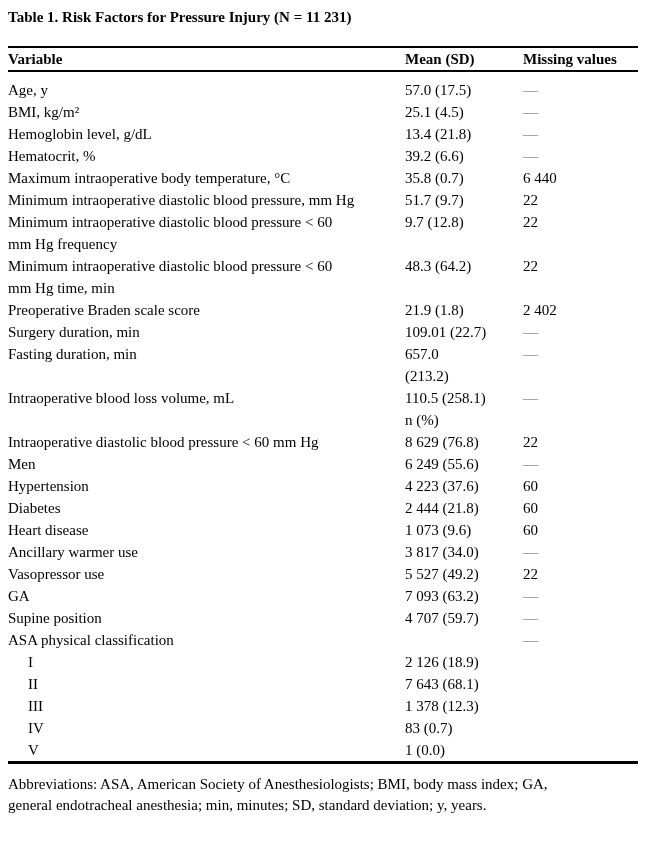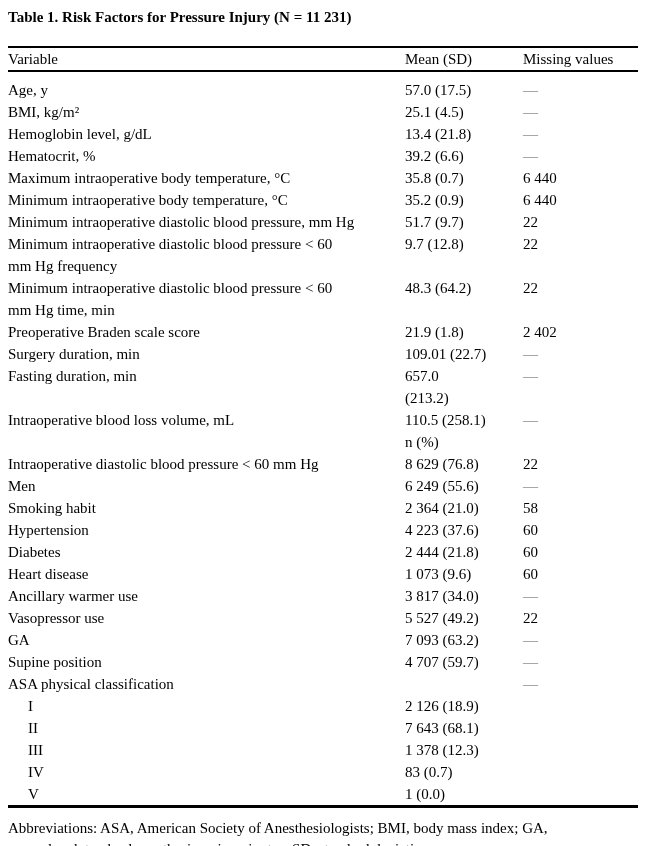--- a/index.html
+++ b/index.html
@@ -31,21 +31,21 @@
     table-layout: fixed;
     width: 630px;
     border-top: 2.5px solid #000000;
     border-bottom: 3px solid #000000;
   }
   col.c1 { width: 397px; }
   col.c2 { width: 118px; }
   col.c3 { width: 115px; }
   thead th {
     text-align: left;
-    font-weight: normal;
+    font-weight: bold;
     font-size: 15px;
     padding: 2px 12px 1px 0;
     line-height: 19px;
     border-bottom: 2px solid #000000;
     white-space: nowrap;
   }
   tbody td {
     vertical-align: top;
     padding: 0;
     line-height: 22px;
@@ -103,25 +103,20 @@
           <td class="c-var">Hematocrit, %</td>
           <td class="c-mean">39.2 (6.6)</td>
           <td class="c-miss dash">—</td>
         </tr>
         <tr>
           <td class="c-var">Maximum intraoperative body temperature, °C</td>
           <td class="c-mean">35.8 (0.7)</td>
           <td class="c-miss">6 440</td>
         </tr>
         <tr>
-          <td class="c-var">Minimum intraoperative body temperature, °C</td>
-          <td class="c-mean">35.2 (0.9)</td>
-          <td class="c-miss">6 440</td>
-        </tr>
-        <tr>
           <td class="c-var">Minimum intraoperative diastolic blood pressure, mm Hg</td>
           <td class="c-mean">51.7 (9.7)</td>
           <td class="c-miss">22</td>
         </tr>
         <tr>
           <td class="c-var">Minimum intraoperative diastolic blood pressure &lt; 60
 mm Hg frequency</td>
           <td class="c-mean">9.7 (12.8)</td>
           <td class="c-miss">22</td>
         </tr>
@@ -161,25 +156,20 @@
           <td class="c-var">Intraoperative diastolic blood pressure &lt; 60 mm Hg</td>
           <td class="c-mean">8 629 (76.8)</td>
           <td class="c-miss">22</td>
         </tr>
         <tr>
           <td class="c-var">Men</td>
           <td class="c-mean">6 249 (55.6)</td>
           <td class="c-miss dash">—</td>
         </tr>
         <tr>
-          <td class="c-var">Smoking habit</td>
-          <td class="c-mean">2 364 (21.0)</td>
-          <td class="c-miss">58</td>
-        </tr>
-        <tr>
           <td class="c-var">Hypertension</td>
           <td class="c-mean">4 223 (37.6)</td>
           <td class="c-miss">60</td>
         </tr>
         <tr>
           <td class="c-var">Diabetes</td>
           <td class="c-mean">2 444 (21.8)</td>
           <td class="c-miss">60</td>
         </tr>
         <tr>

